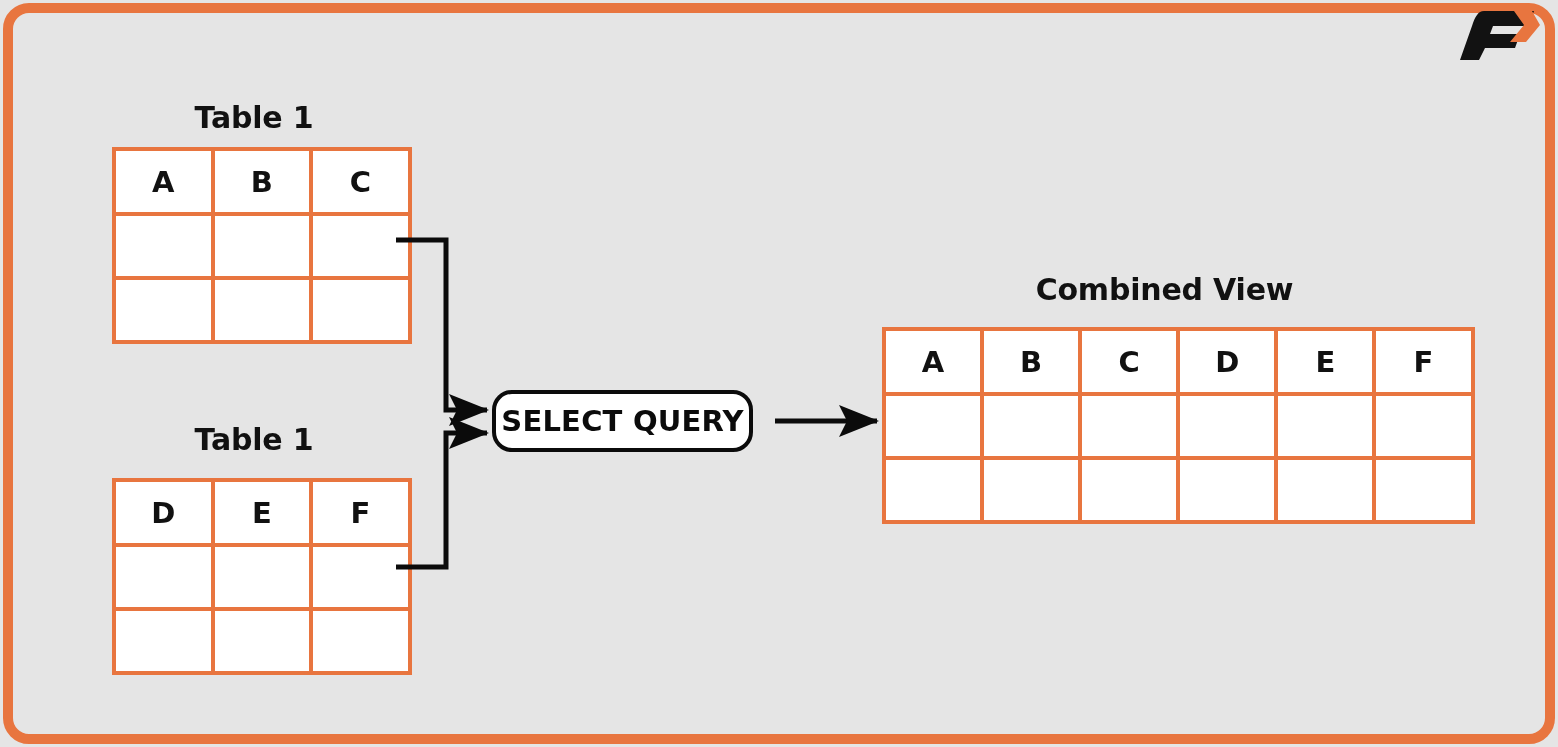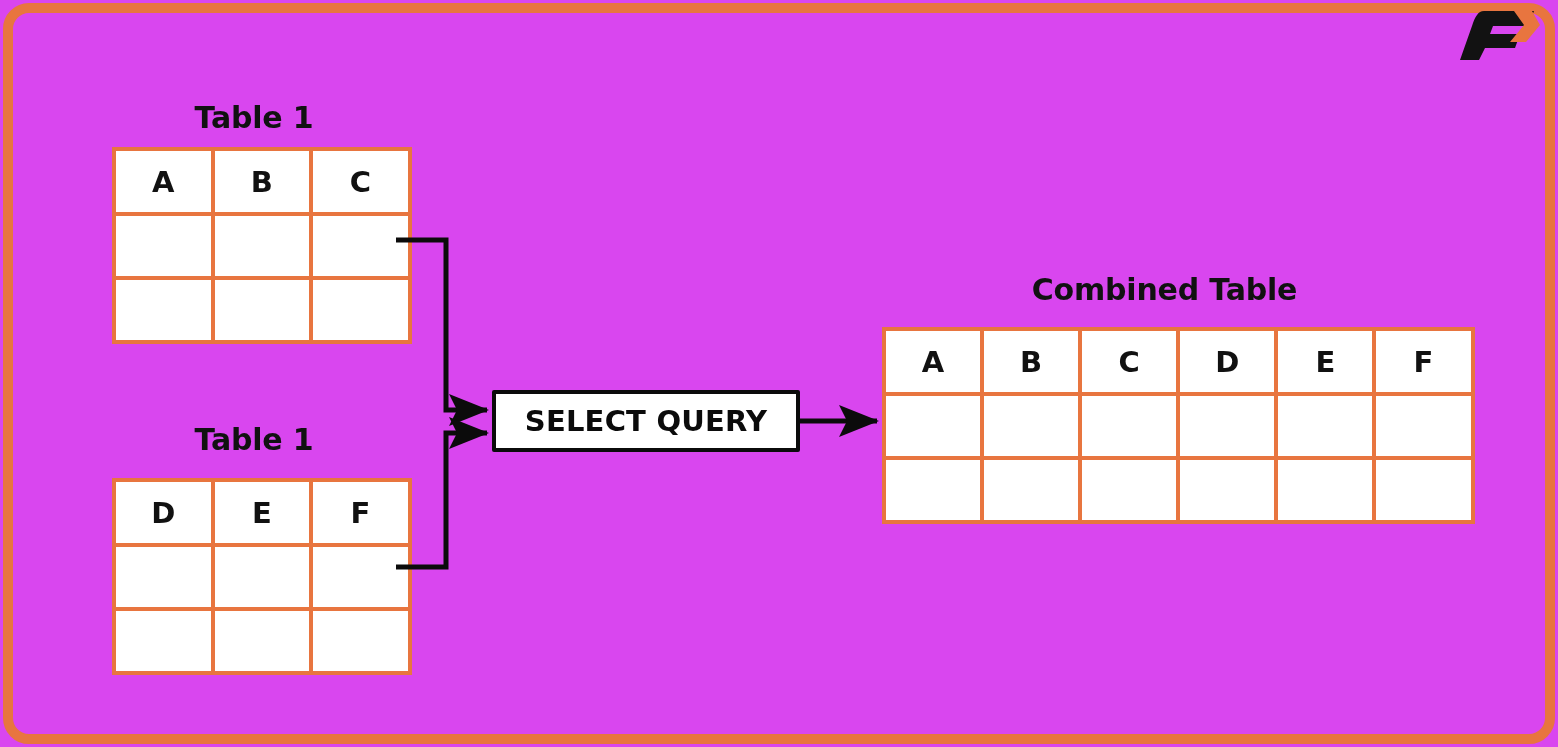--- a/index.html
+++ b/index.html
@@ -11,21 +11,21 @@
     width: 1558px;
     height: 747px;
     font-family: "Liberation Sans", sans-serif;
     overflow: hidden;
   }
 
   #canvas {
     position: relative;
     width: 1558px;
     height: 747px;
-    background: #d946ef;
+    background: #e5e5e5;
     box-sizing: border-box;
   }
 
   
   .frame {
     position: absolute;
     left: 3px;
     top: 3px;
     width: 1552px;
     height: 741px;
@@ -99,25 +99,25 @@
   #combined-block { left: 882px; top: 272px; width: 565px; }
   #combined-block .tbl-title { top: 0px; }
   #combined-grid { left: 0px; top: 55px; width: 565px; }
   #combined-grid td { width: 94.1px; }
 
   
   #query-box {
     position: absolute;
     left: 492px;
     top: 390px;
-    width: 308px;
+    width: 261px;
     height: 62px;
     box-sizing: border-box;
     border: 4px solid #0b0b0b;
-    border-radius: 2px;
+    border-radius: 20px;
     background: #ffffff;
     display: flex;
     align-items: center;
     justify-content: center;
   }
   #query-box .qlabel {
     font-family: "DejaVu Sans", "Liberation Sans", sans-serif;
     font-weight: 700;
     font-size: 29px;
     color: #0b0b0b;
@@ -191,21 +191,21 @@
       <tr>
         <td class="empty"></td>
         <td class="empty"></td>
         <td class="empty"></td>
       </tr>
     </tbody>
       </table>
   </div>
 
   <div class="tbl-block" id="combined-block">
-    <div class="tbl-title">Combined Table</div>
+    <div class="tbl-title">Combined View</div>
     <table class="grid" id="combined-grid">
       <tbody>
           <tr>
         <td class="hdr">A</td>
         <td class="hdr">B</td>
         <td class="hdr">C</td>
         <td class="hdr">D</td>
         <td class="hdr">E</td>
         <td class="hdr">F</td>
       </tr>

